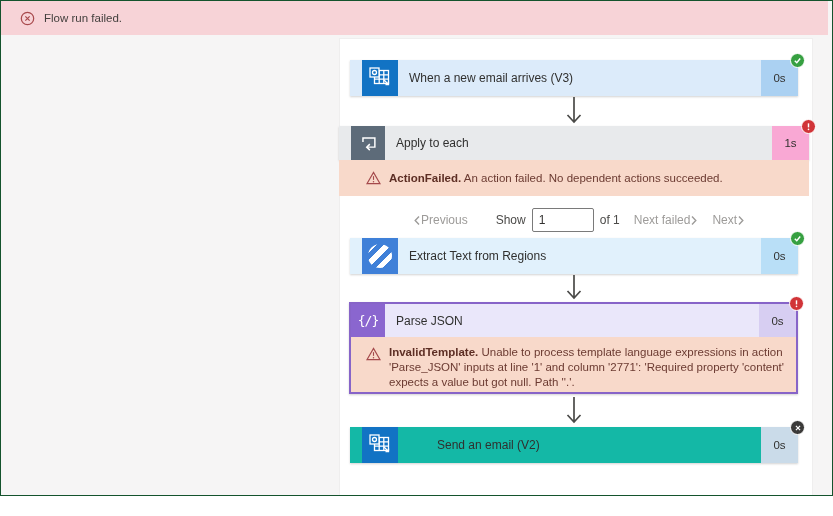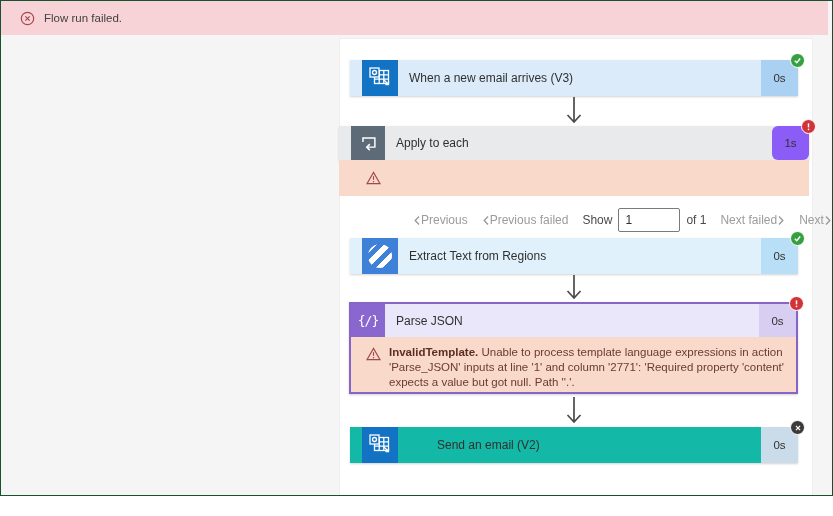--- a/index.html
+++ b/index.html
@@ -34,21 +34,21 @@
   .status-dark  { background:#3b3a39; }
 
   
   .card-trigger { left:349px; top:59px; width:448px; background:#dcebfa; }
   .card-trigger .icon { background:#1273c4; }
   .card-trigger .duration { background:#abd1f2; }
 
   
   .scope-header { left:338px; top:125px; width:470px; height:34px; background:#e8eaec; }
   .scope-header .icon { width:34px; background:#5d6b79; }
-  .scope-header .duration { background:#8b5cf6;border-radius:6px; }
+  .scope-header .duration { background:#f9a8d4; }
 
   .scope-error { position:absolute; left:338px; top:159px; width:470px; height:36px;
                  background:#f8d9ca; display:flex; align-items:center; padding-left:27px; }
   .err-text { font-size:11.5px; color:#6b3a31; margin-left:8px; line-height:15px; }
   .err-text b { color:#5d2e24; }
 
   
   .pagination { position:absolute; left:412px; top:206px; height:26px;
                 display:flex; align-items:center; font-size:12px; color:#9d9b99; }
   .pg-link { display:flex; align-items:center; cursor:pointer; }
@@ -140,36 +140,31 @@
         </svg>
     </div>
   </div>
 
   <div class="scope-error">
     <svg width="15" height="14" viewBox="0 0 16 15">
       <path d="M8 1.5 L15 13.5 H1 Z" fill="none" stroke="#a4494b" stroke-width="1.2"></path>
       <path d="M8 5.5 V9.5" stroke="#a4494b" stroke-width="1.2"></path>
         <circle cx="8" cy="11.4" r="0.8" fill="#a4494b"></circle>
     </svg>
+    <span class="err-text"><b>ActionFailed.</b><span> An action failed. No dependent actions succeeded.</span></span>
   </div>
 
   <div class="pagination">
     <span class="pg-link">
       <svg width="8" height="11" viewBox="0 0 8 11">
           <path d="M6 1.5 L2.2 5.5 L6 9.5" fill="none" stroke="#9d9b99" stroke-width="1.4"></path>
         </svg>
       <span>Previous</span>
     </span>
     <span class="pg-sep"></span>
-    <span class="pg-link">
-      <svg width="8" height="11" viewBox="0 0 8 11">
-          <path d="M6 1.5 L2.2 5.5 L6 9.5" fill="none" stroke="#9d9b99" stroke-width="1.4"></path>
-        </svg>
-      <span>Previous failed</span>
-    </span>
     <span class="pg-sep"></span>
     <span class="pg-label">Show</span>
     <input class="pg-input" type="text" value="1" style="">
     <span class="pg-label">of 1</span>
     <span class="pg-sep"></span>
     <span class="pg-link">
       <span>Next failed</span>
       <svg width="8" height="11" viewBox="0 0 8 11">
           <path d="M2 1.5 L5.8 5.5 L2 9.5" fill="none" stroke="#9d9b99" stroke-width="1.4"></path>
         </svg>

